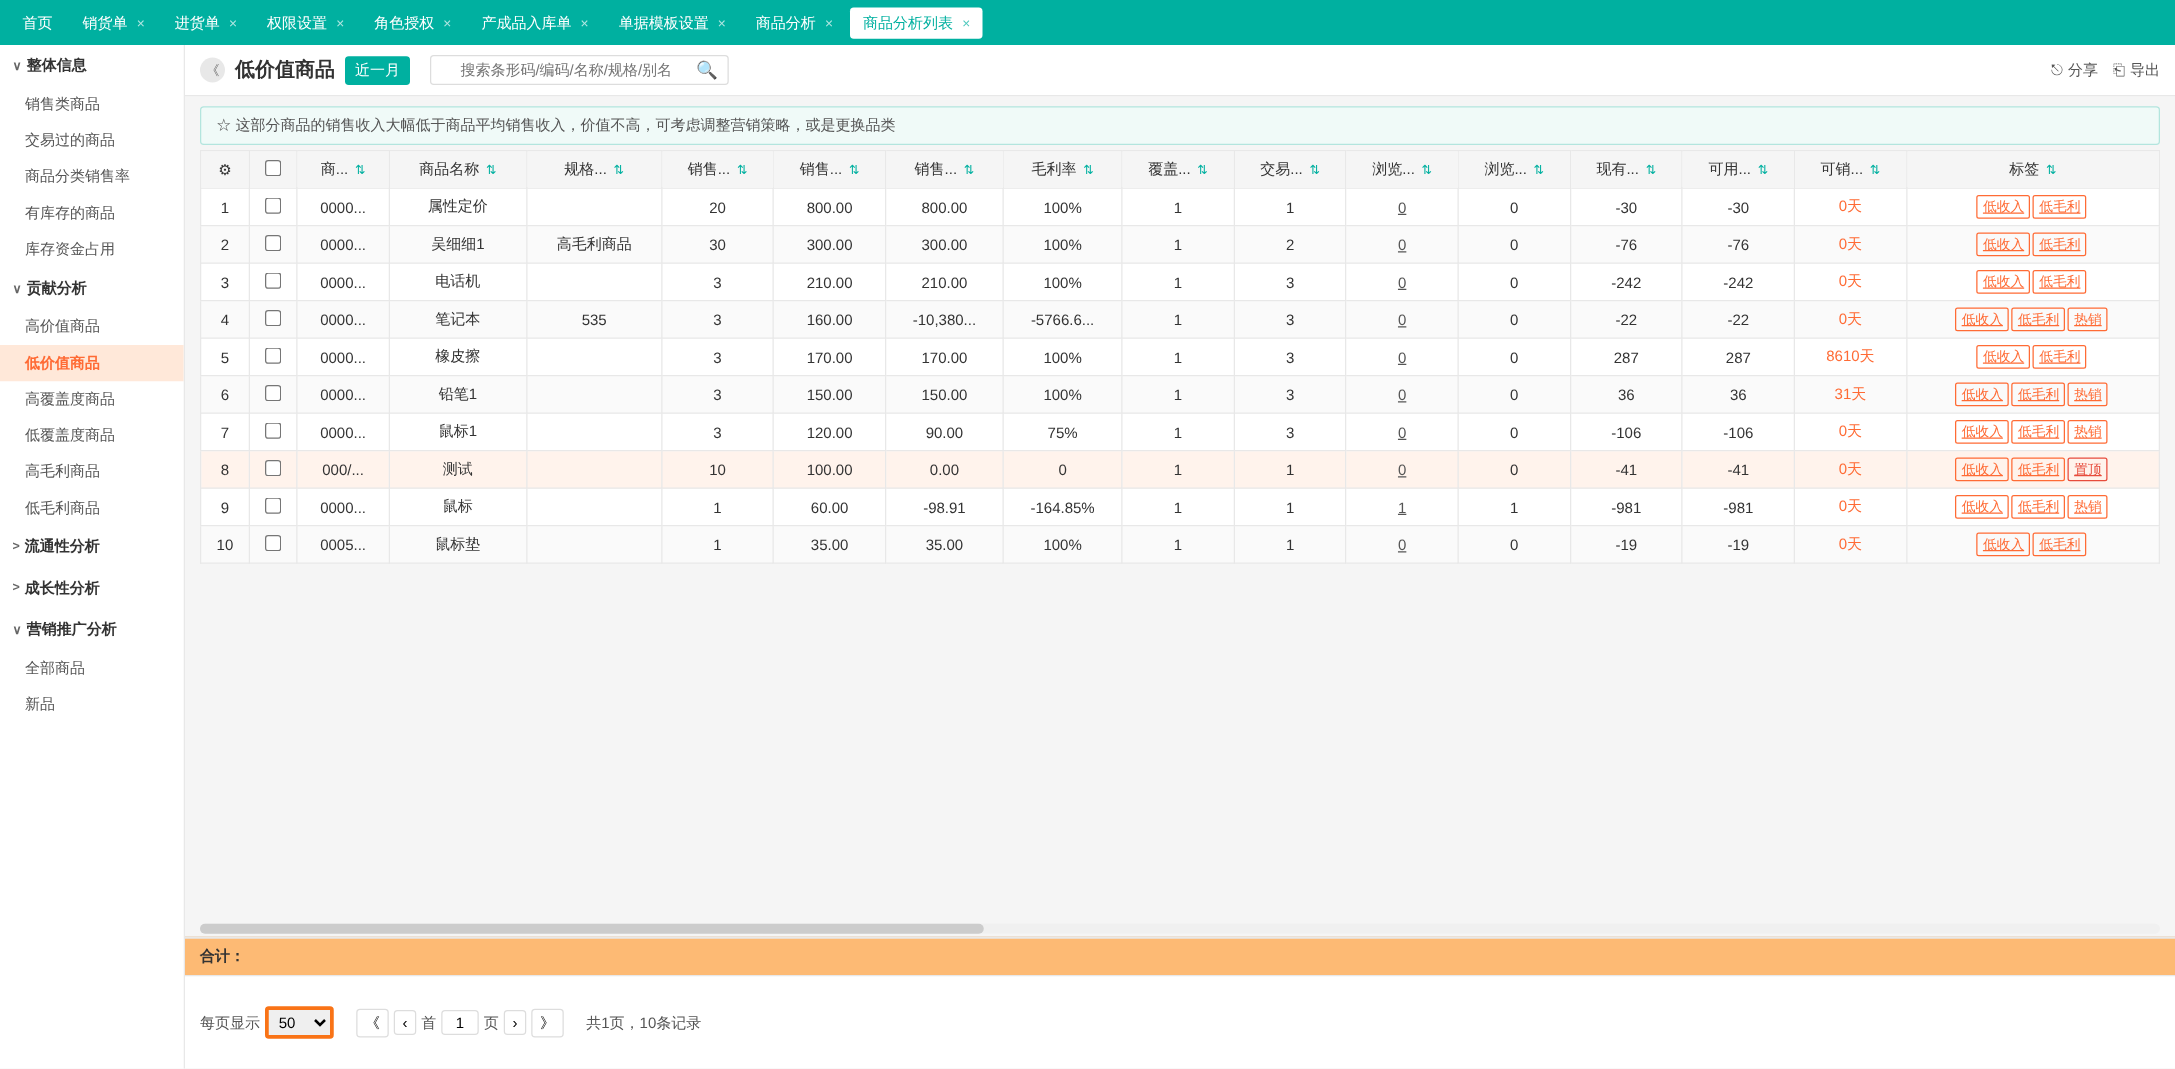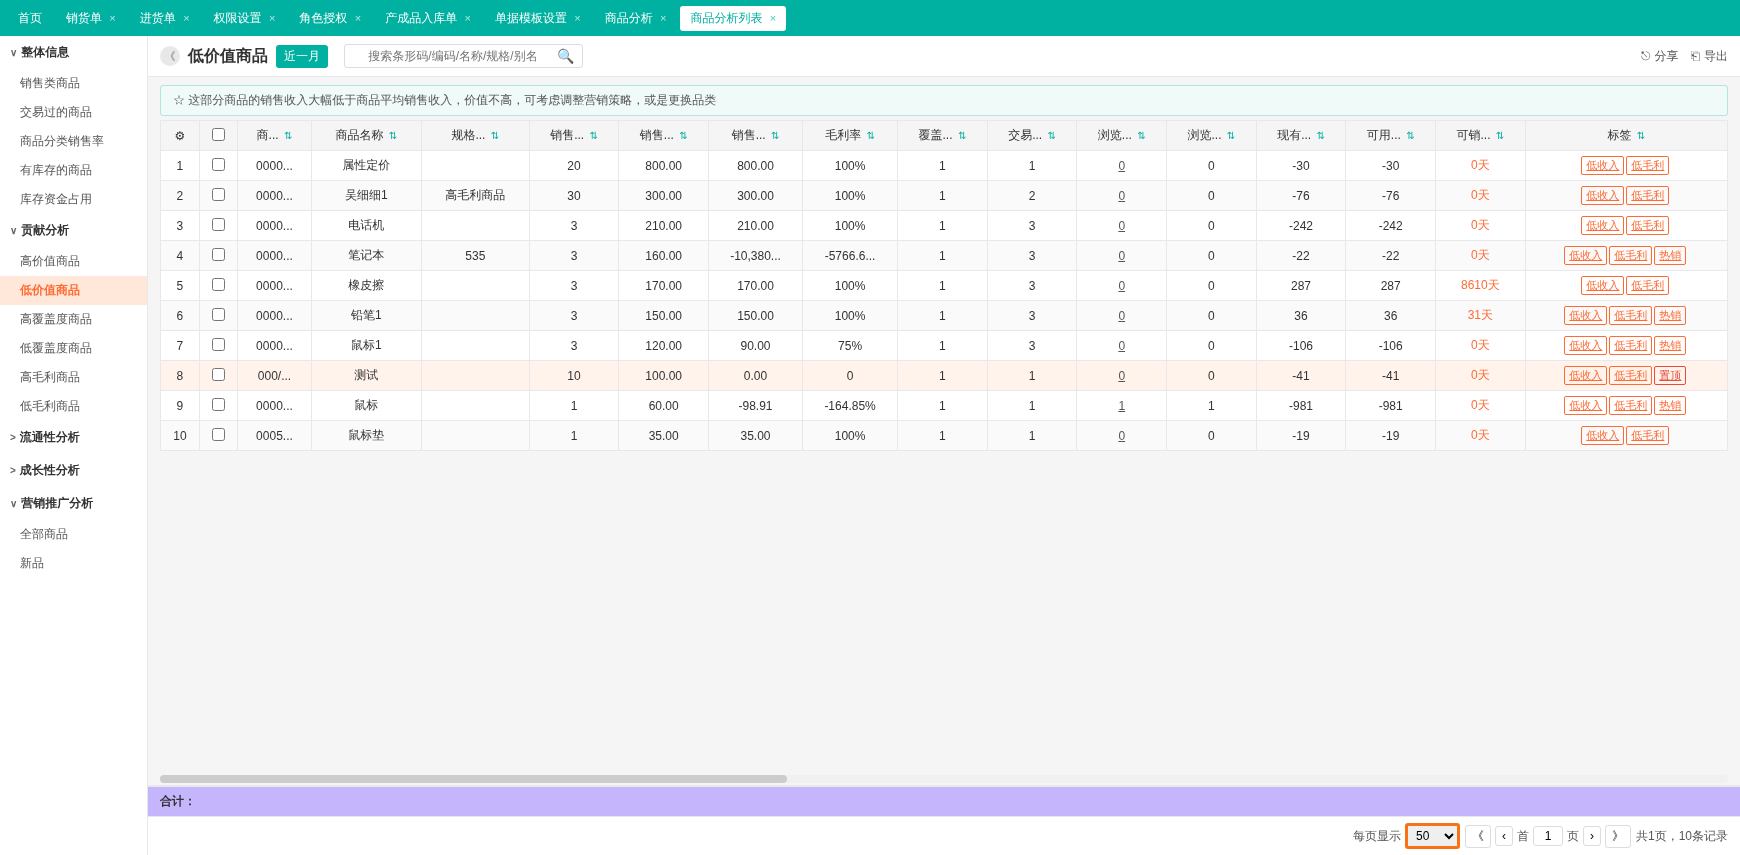--- a/index.html
+++ b/index.html
@@ -199,41 +199,41 @@
       font-size: 11px;
       margin-right: 2px;
       text-decoration: underline;
     }
     .tag-orange { color: #ff6b35; }
     .tag-red { color: #e74c3c; }
     .link-underline { text-decoration: underline; color: #555; cursor: pointer; }
 
     
     .footer-total {
-      background: #c4b5fd;
+      background: #fdba74;
       border-top: 2px solid #e8e8e8;
       padding: 6px 12px;
       display: flex;
       align-items: center;
       font-size: 12px;
       color: #333;
       flex-shrink: 0;
       gap: 43px;
     }
     .footer-total .label { font-weight: bold; margin-right: 8px; }
 
     
     .pagination-bar {
       display: flex;
       align-items: center;
-      justify-content: flex-end;
-      padding: 6px 12px;
+      justify-content: flex-start;
+      padding: 24px 12px;
       background: #fff;
       border-top: 1px solid #e8e8e8;
-      gap: 5px;
+      gap: 18px;
       font-size: 12px;
       color: #555;
       flex-shrink: 0;
     }
     .page-size-select {
       display: flex;
       align-items: center;
       gap: 4px;
     }
     .page-size-select select {

